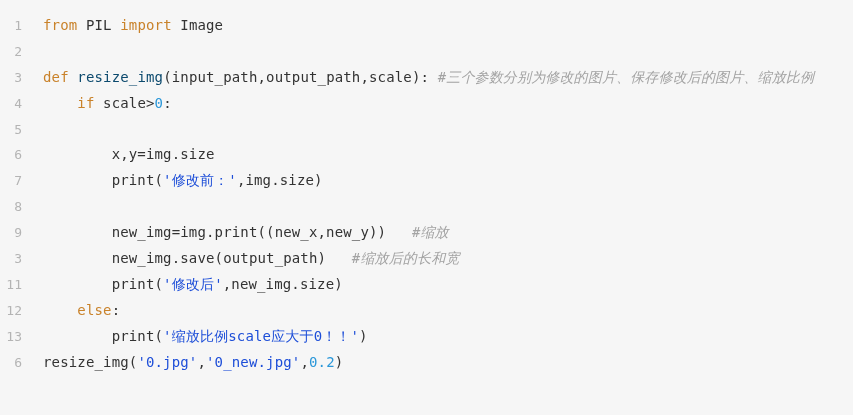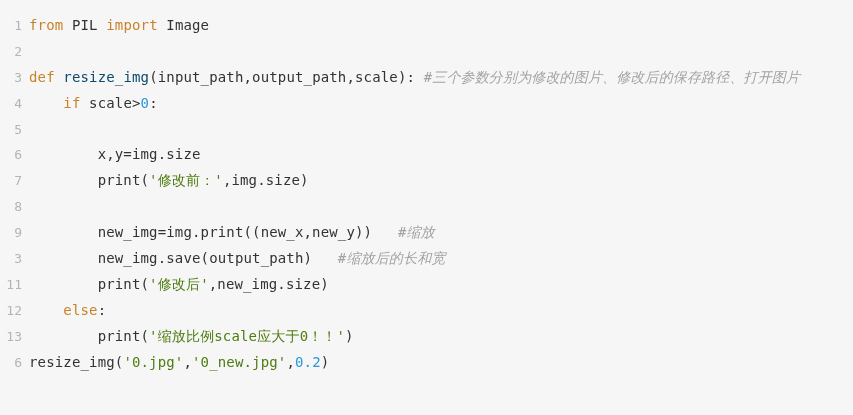--- a/index.html
+++ b/index.html
@@ -25,37 +25,37 @@
     }
     .ln {
       position: absolute;
       left: 0; width: 22px;
       text-align: right;
       color: #b4b4b4;
       font-size: 13px;
     }
     .content {
       position: absolute;
-      left: 29px;
+      left: 43px;
       letter-spacing: 0.15px;
     }
     .kw { color: #c9822a; }
     .fn { color: #0c4a6e; }
-    .str { color: #4d7c0f; margin-top: 32px; }
+    .str { color: #1d4ed8; margin-top: 32px; }
     .num { color: #2a97d9; }
     .cm { color: #a3a3a3; font-style: italic; }
     .plain { color: #333333; }
   </style>
 </head>
 <body>
 
 <div class="code-block" id="code-block">
     <div class="line"><span class="ln">1</span><span class="content"><span class="kw">from</span><span class="plain"> PIL </span><span class="kw">import</span><span class="plain"> Image</span></span></div>
     <div class="line"><span class="ln">2</span><span class="content"></span></div>
-    <div class="line"><span class="ln">3</span><span class="content"><span class="kw">def</span><span class="plain"> </span><span class="fn">resize_img</span><span class="plain">(input_path,output_path,scale): </span><span class="cm">#三个参数分别为修改的图片、修改后的保存路径、打开图片</span></span></div>
+    <div class="line"><span class="ln">3</span><span class="content"><span class="kw">def</span><span class="plain"> </span><span class="fn">resize_img</span><span class="plain">(input_path,output_path,scale): </span><span class="cm">#三个参数分别为修改的图片、保存修改后的图片、缩放比例</span></span></div>
     <div class="line"><span class="ln">4</span><span class="content"><span class="plain">    </span><span class="kw">if</span><span class="plain"> scale&gt;</span><span class="num">0</span><span class="plain">:</span></span></div>
     <div class="line"><span class="ln">5</span></div>
     <div class="line"><span class="ln">6</span><span class="content"><span class="plain">        x,y=img.size</span></span></div>
     <div class="line"><span class="ln">7</span><span class="content"><span class="plain">        print(</span><span class="str">'修改前：'</span><span class="plain">,img.size)</span></span></div>
     <div class="line"><span class="ln">8</span></div>
     <div class="line"><span class="ln">9</span><span class="content"><span class="plain">        new_img=img.print((new_x,new_y))   </span><span class="cm">#缩放</span></span></div>
     <div class="line"><span class="ln">3</span><span class="content"><span class="plain">        new_img.save(output_path)   </span><span class="cm">#缩放后的长和宽</span></span></div>
     <div class="line"><span class="ln">11</span><span class="content"><span class="plain">        print(</span><span class="str">'修改后'</span><span class="plain">,new_img.size)</span></span></div>
     <div class="line"><span class="ln">12</span><span class="content"><span class="plain">    </span><span class="kw">else</span><span class="plain">:</span></span></div>
     <div class="line"><span class="ln">13</span><span class="content"><span class="plain">        print(</span><span class="str">'缩放比例scale应大于0！！'</span><span class="plain">)</span></span></div>

